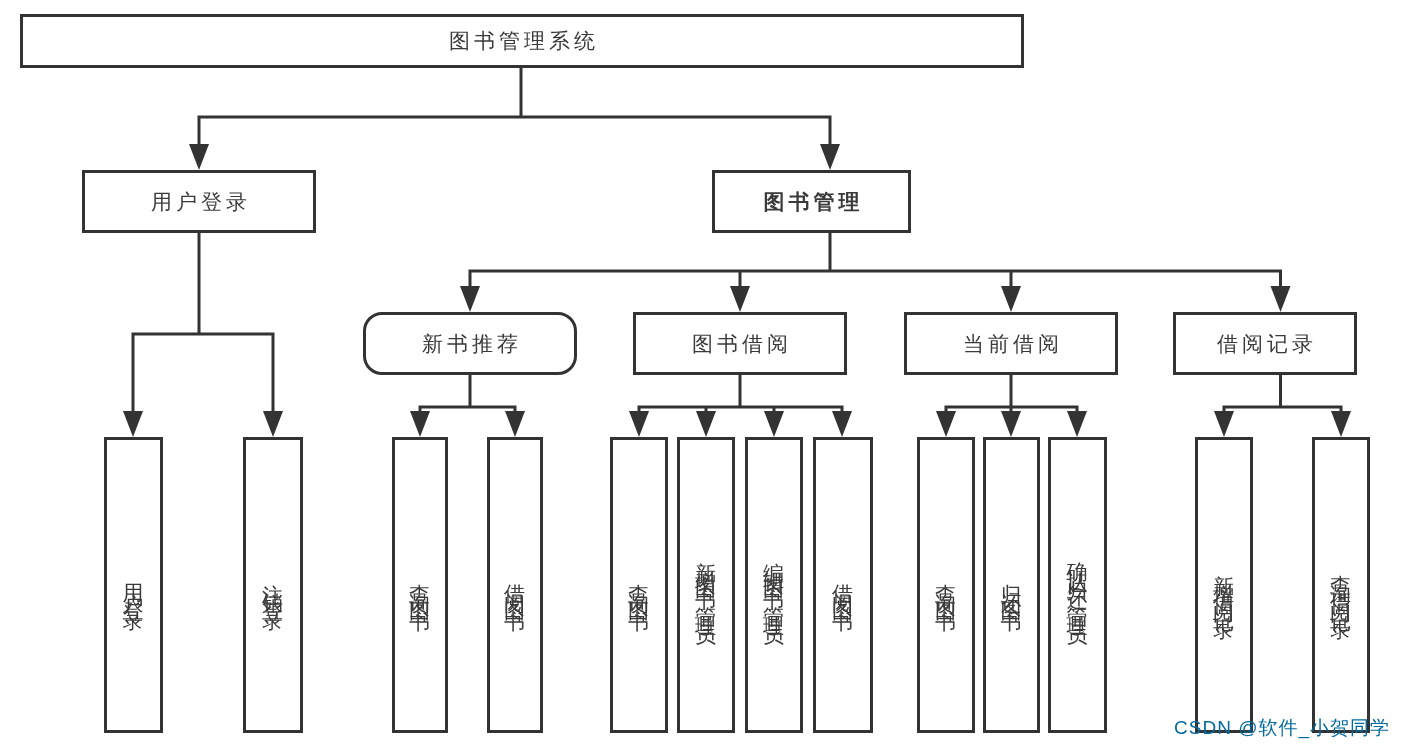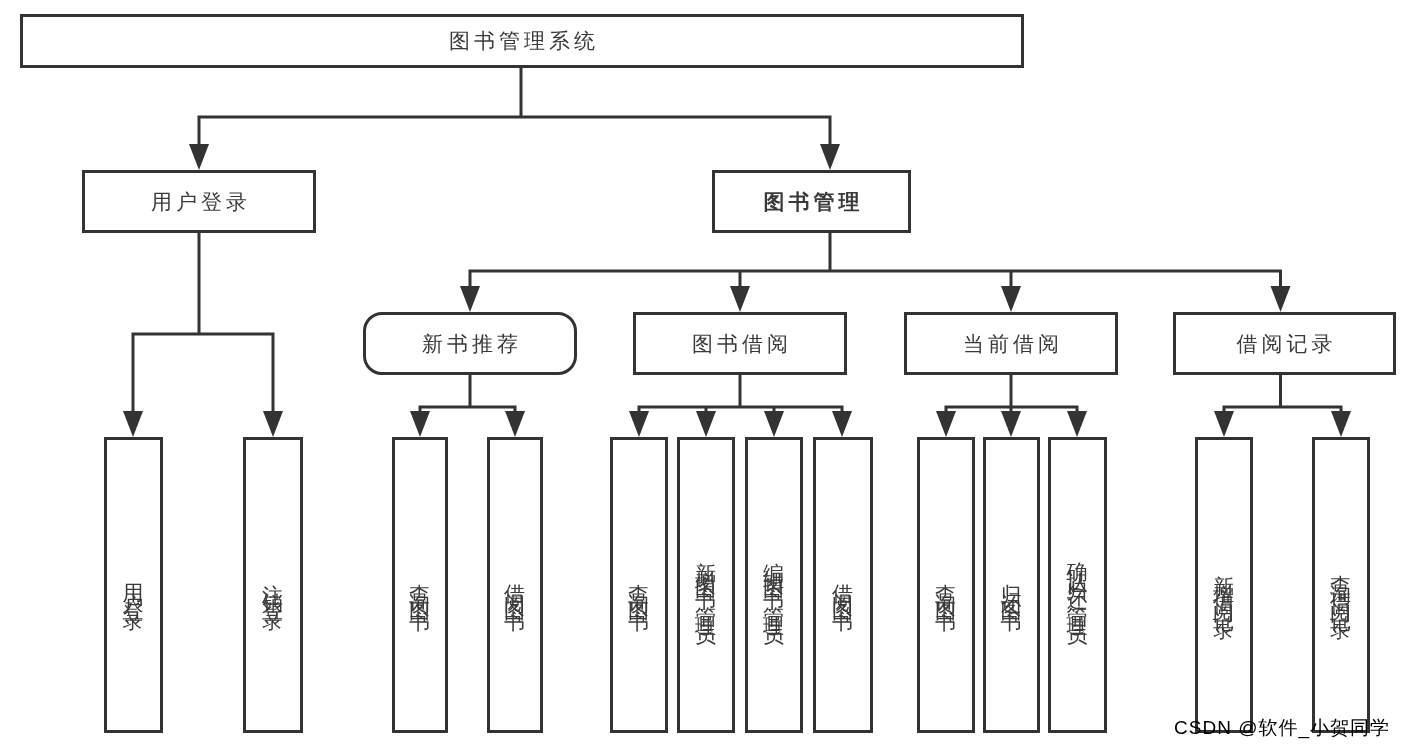--- a/index.html
+++ b/index.html
@@ -34,40 +34,40 @@
     text-indent:0;
     white-space:normal;
   }
   
   .n-root{left:20px;top:14px;width:1004px;height:54px;}
   .n-userlogin{left:82px;top:170px;width:234px;height:63px;}
   .n-bookmgmt{left:712px;top:170px;width:199px;height:63px;font-weight:bold;}
   .n-newbooks{left:363px;top:312px;width:214px;height:63px;border-radius:19px;}
   .n-bookborrow{left:633px;top:312px;width:214px;height:63px;}
   .n-currentborrow{left:904px;top:312px;width:214px;height:63px;font-family:Liberation Serif, serif;}
-  .n-records{left:1173px;top:312px;width:223px;height:63px;}
+  .n-records{left:1173px;top:312px;width:184px;height:63px;}
   
   .vnode{top:437px;height:296px;}
   .n-u1{left:104px;width:59px;}
   .n-u2{left:243px;width:60px;}
   .n-n1{left:392px;width:56px;}
   .n-n2{left:487px;width:56px;}
   .n-b1{left:610px;width:58px;}
   .n-b2{left:677px;width:58px;}
   .n-b3{left:745px;width:58px;}
   .n-b4{left:813px;width:60px;}
   .n-c1{left:917px;width:58px;}
   .n-c2{left:983px;width:57px;}
   .n-c3{left:1048px;width:59px;}
   .n-r1{left:1195px;width:58px;}
   .n-r2{left:1312px;width:58px;}
   .watermark{
     position:absolute;
     right:15px;bottom:6px;
-    color:#000000;
+    color:#0369a1;
     font-size:19px;
     letter-spacing:1px;
     z-index:3;
     white-space:nowrap;
   }
 </style>
 </head>
 <body>
 
 <div class="stage">

